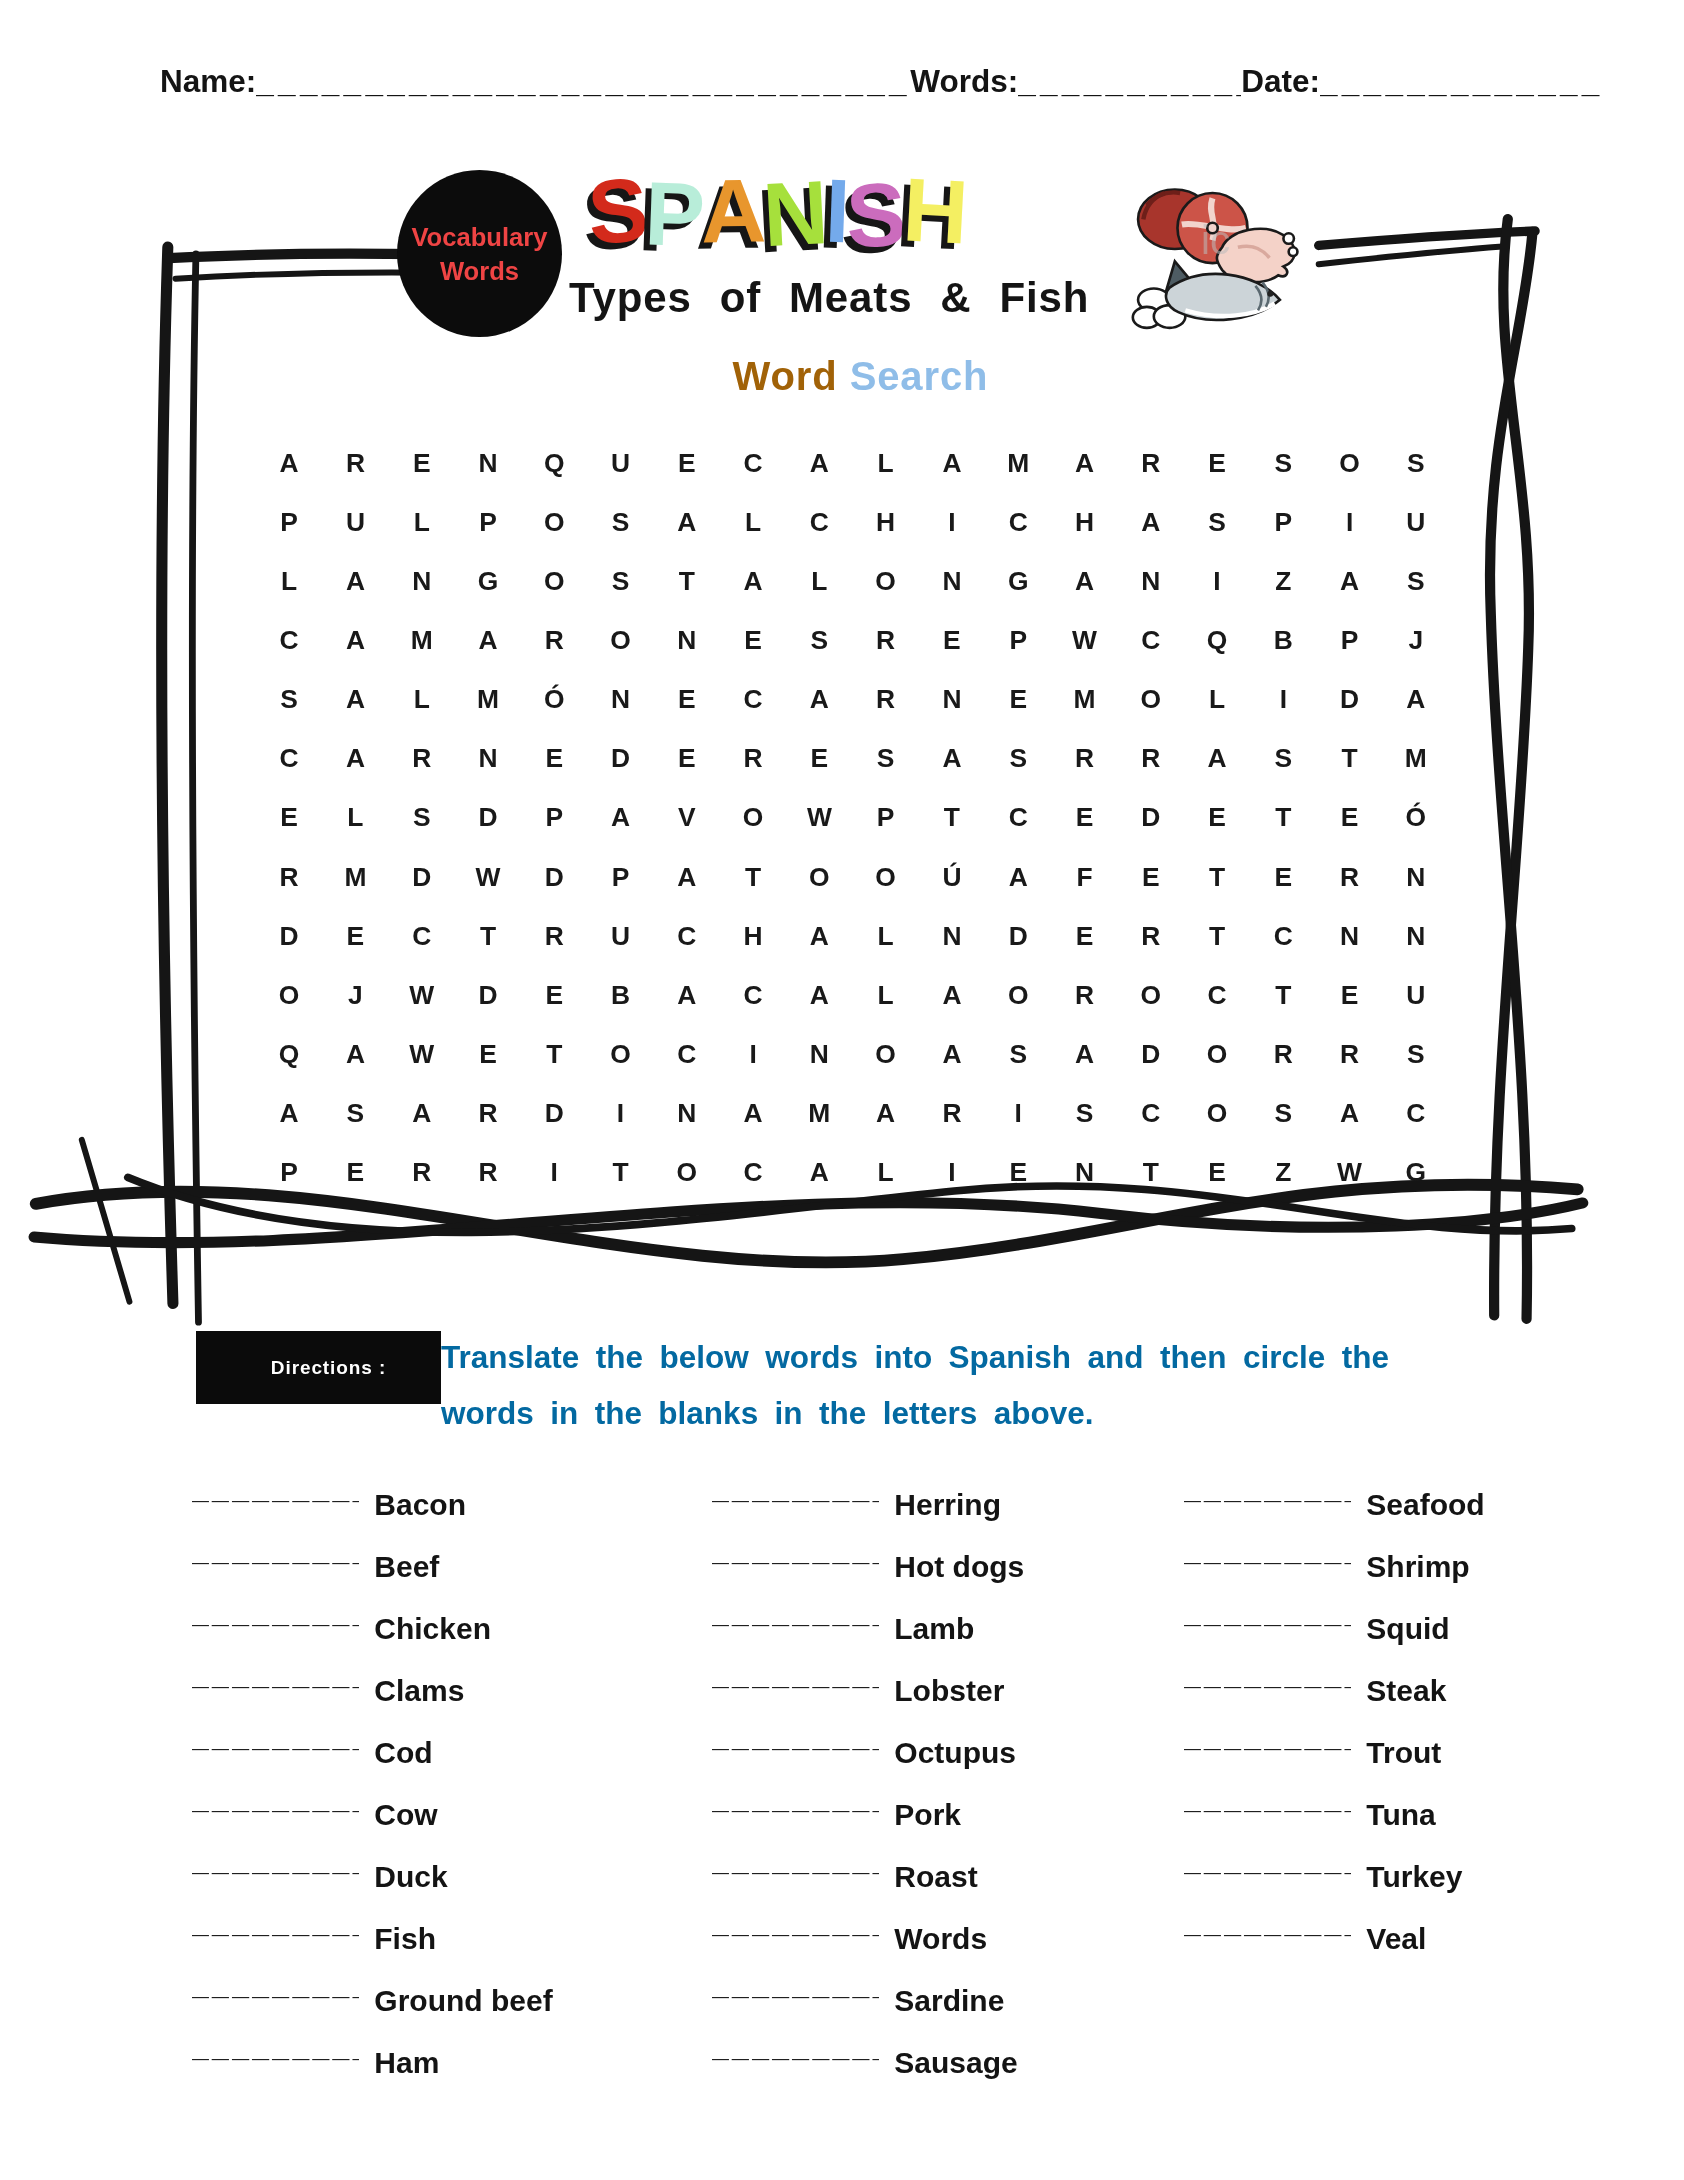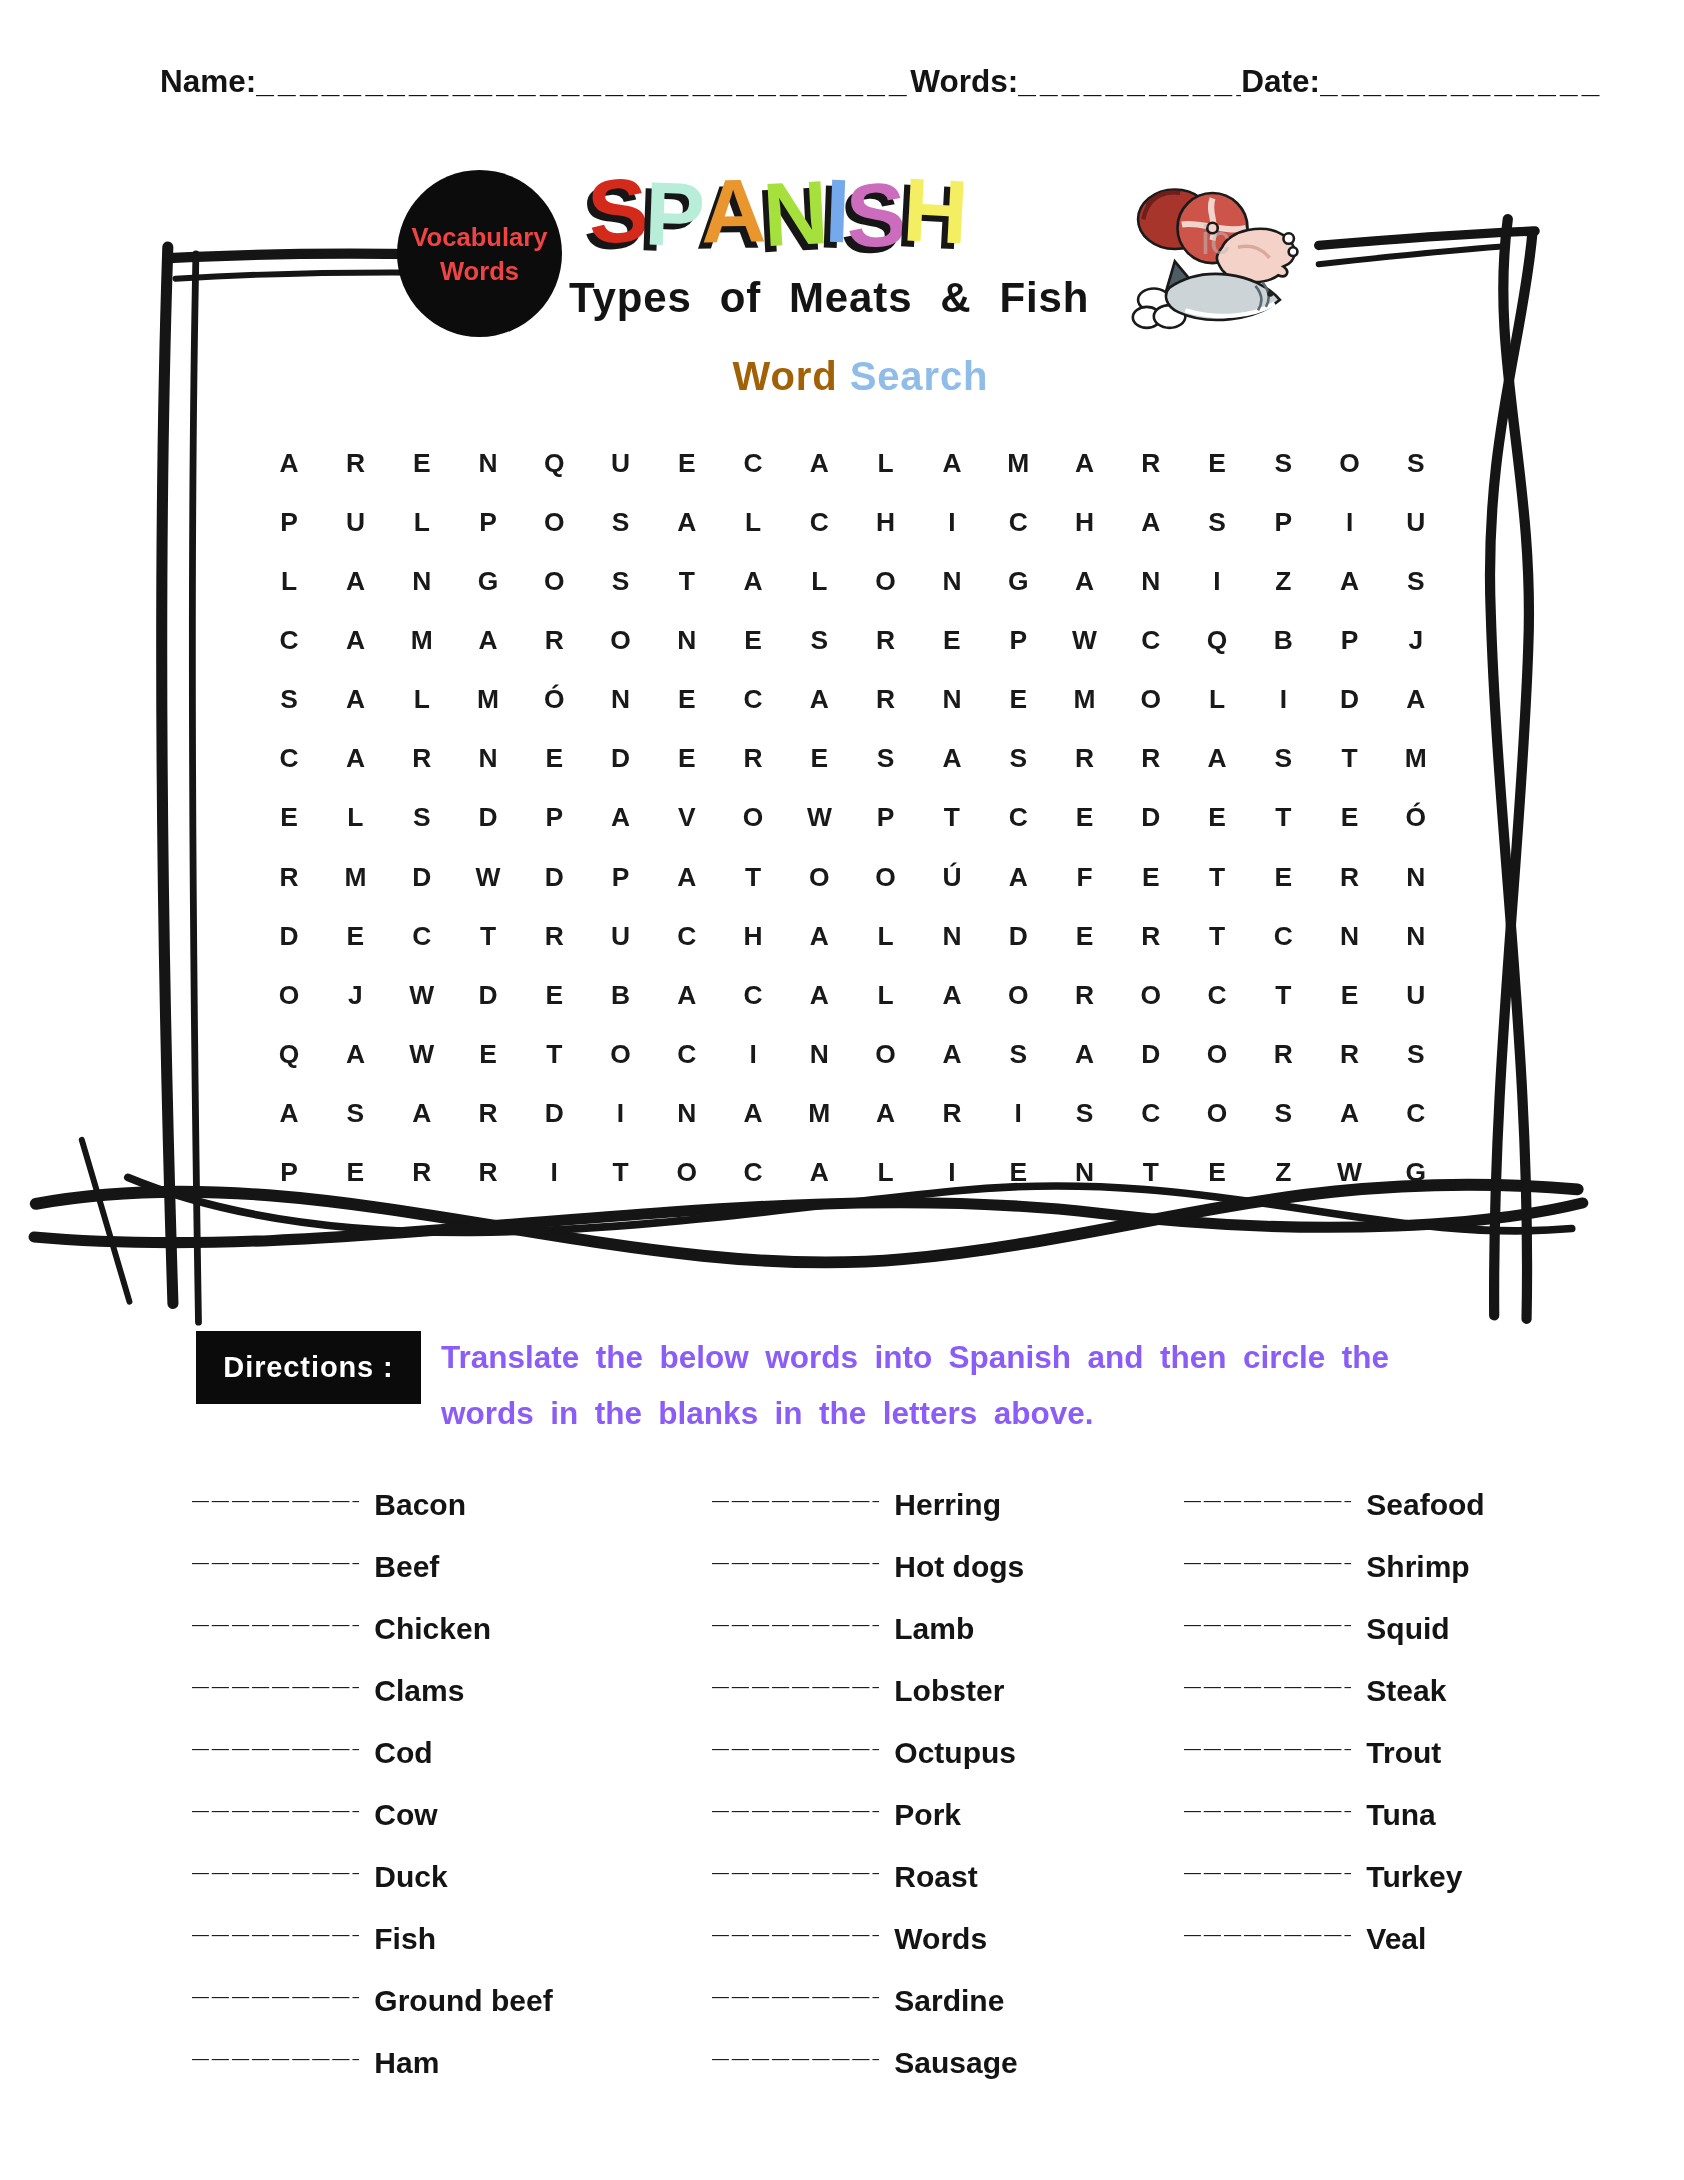--- a/index.html
+++ b/index.html
@@ -45,23 +45,23 @@
 
   
   .grid{position:absolute;left:256px;top:434px;width:1193px;height:768px;
         display:grid;grid-template-columns:repeat(18,1fr);grid-template-rows:repeat(13,1fr);}
   .grid .cell{display:flex;align-items:center;justify-content:center;
               font-size:26.4px;font-weight:700;color:#191919;}
 
   
   .dir-box{position:absolute;left:196px;top:1331px;width:225px;height:73px;background:#0b0b0b;
            display:flex;align-items:center;justify-content:center;color:#fff;
-           font-size:29px;font-weight:700;letter-spacing:0.9px;}
+           font-size:19px;font-weight:700;letter-spacing:0.9px;padding-left:20px;}
   .dir-text{position:absolute;left:441px;top:1329px;width:1005px;font-size:31.5px;font-weight:700;
-            line-height:56px;word-spacing:7.7px;color:#8b5cf6;}
+            line-height:56px;word-spacing:7.7px;color:#0369a1;}
 
   
   .wl-col{position:absolute;top:1458px;}
   .wl-col.c1{left:192px;} .wl-col.c2{left:712px;} .wl-col.c3{left:1184px;}
   .wl-item{height:62px;display:flex;align-items:center;white-space:nowrap;}
   .wl-blank{display:inline-block;width:167px;overflow:hidden;white-space:nowrap;
             font-size:30px;font-weight:800;letter-spacing:3.4px;}
   .wl-label{font-size:30px;font-weight:700;margin-left:15.3px;margin-top:32px;}
 </style>
 </head>

